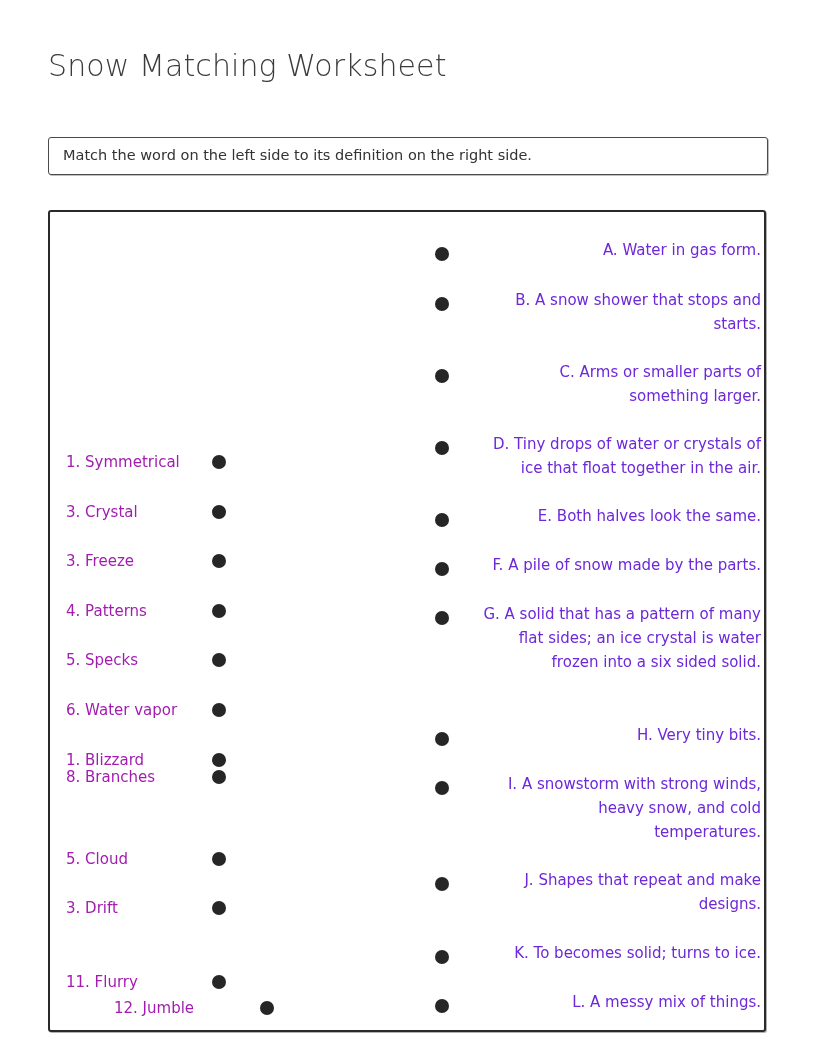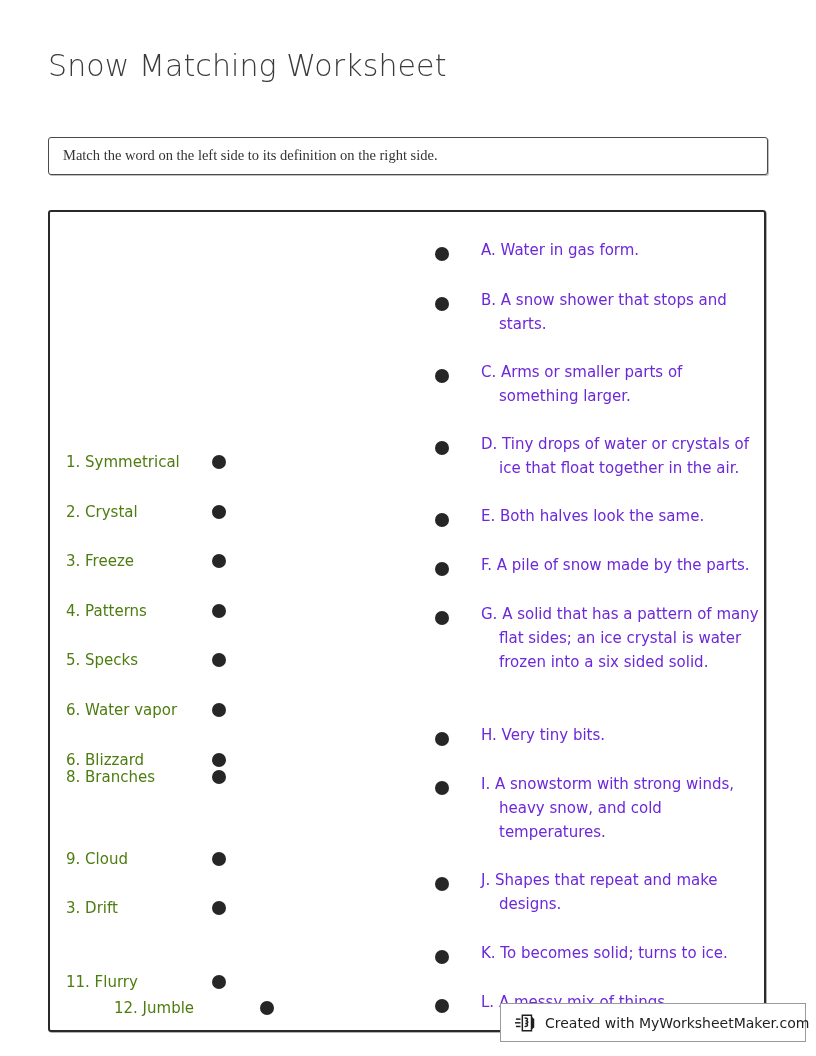--- a/index.html
+++ b/index.html
@@ -12,20 +12,21 @@
     height: 1056px;
     position: relative;
     font-family: "DejaVu Sans", "Liberation Sans", sans-serif;
     color: #2b2b2b;
     overflow: hidden;
   }
 
   .page {
     position: absolute;
     inset: 0;
+    text-align: right;
   }
 
   
   .title {
     position: absolute;
     left: 48px;
     top: 48px;
     font-size: 30px;
     font-weight: 300;
     letter-spacing: 0.1px;
@@ -46,21 +47,20 @@
     background: #ffffff;
     display: flex;
     align-items: center;
     box-shadow: 1px 1px 0 rgba(0,0,0,0.25);
   }
   .instruction-text {
     padding-left: 14px;
     font-size: 14.5px;
     color: #333333;
     line-height: 1.2;
-    font-family: Liberation Serif, serif;
   }
 
   
   .match-box {
     position: absolute;
     left: 48px;
     top: 210px;
     width: 718px;
     height: 822px;
     box-sizing: border-box;
@@ -86,21 +86,21 @@
   .word-row {
     position: absolute;
     left: 16px;
     width: 300px;
     height: 20px;
     display: flex;
     align-items: center;
   }
   .word-label {
     font-size: 15px;
-    color: #4d7c0f;
+    color: #a21caf;
     white-space: nowrap;
     line-height: 20px;
   }
   .word-dot {
     position: absolute;
     left: 146px;
     top: 50%;
     transform: translateY(-50%);
     width: 14px;
     height: 14px;
@@ -183,49 +183,49 @@
   </div>
 
   <div class="match-box">
     <div class="columns">
       <div class="left-col" id="left-col">
           <div class="word-row" style="top: 240px;">
             <span class="word-label">1. Symmetrical</span>
             <span class="word-dot"></span>
           </div>
           <div class="word-row" style="top: 290px;">
-            <span class="word-label">2. Crystal</span>
+            <span class="word-label">3. Crystal</span>
             <span class="word-dot"></span>
           </div>
           <div class="word-row" style="top: 339px;">
             <span class="word-label">3. Freeze</span>
             <span class="word-dot"></span>
           </div>
           <div class="word-row" style="top: 389px;">
             <span class="word-label">4. Patterns</span>
             <span class="word-dot"></span>
           </div>
           <div class="word-row" style="top: 438px;">
             <span class="word-label">5. Specks</span>
             <span class="word-dot"></span>
           </div>
           <div class="word-row" style="top: 488px;">
             <span class="word-label">6. Water vapor</span>
             <span class="word-dot"></span>
           </div>
           <div class="word-row" style="top: 538px;">
-            <span class="word-label">6. Blizzard</span>
+            <span class="word-label">1. Blizzard</span>
             <span class="word-dot"></span>
           </div>
           <div class="word-row" style="top: 555px;">
             <span class="word-label">8. Branches</span>
             <span class="word-dot"></span>
           </div>
           <div class="word-row" style="top: 637px;">
-            <span class="word-label">9. Cloud</span>
+            <span class="word-label">5. Cloud</span>
             <span class="word-dot"></span>
           </div>
           <div class="word-row" style="top: 686px;">
             <span class="word-label">3. Drift</span>
             <span class="word-dot"></span>
           </div>
           <div class="word-row" style="top: 760px;">
             <span class="word-label">11. Flurry</span>
             <span class="word-dot"></span>
           </div>
@@ -280,27 +280,14 @@
             <div class="def-text">K. To becomes solid; turns to ice.</div>
           </div>
           <div class="def-row" style="top: 778px;">
             <span class="def-dot"></span>
             <div class="def-text">L. A messy mix of things.</div>
           </div>
         </div>
     </div>
   </div>
 
-  <div class="footer-badge">
-    <svg class="footer-icon" viewBox="0 0 24 24">
-      <g fill="#1f1f1f">
-        <rect x="1" y="7" width="5" height="1.6"></rect>
-        <rect x="0" y="11" width="6" height="1.6"></rect>
-        <rect x="1" y="15" width="5" height="1.6"></rect>
-      </g>
-      <path d="M8 3.5 L18 3.5 L18 20.5 L8 20.5 Z" fill="#ffffff" stroke="#1f1f1f" stroke-width="1.6"></path>
-      <path d="M11 6.5 C14.5 6.5 14.5 9.5 11.5 9.5 C14.8 9.5 14.8 12.6 11.2 12.6 C14.6 12.6 14.6 15.8 11 15.8" fill="none" stroke="#1f1f1f" stroke-width="1.5" stroke-linecap="round"></path>
-      <path d="M18 5 L21 7.5 L21 17 L18 19 Z" fill="#1f1f1f"></path>
-    </svg>
-    <span class="footer-text">Created with MyWorksheetMaker.com</span>
-  </div>
 
 </div>
 
 </body></html>

